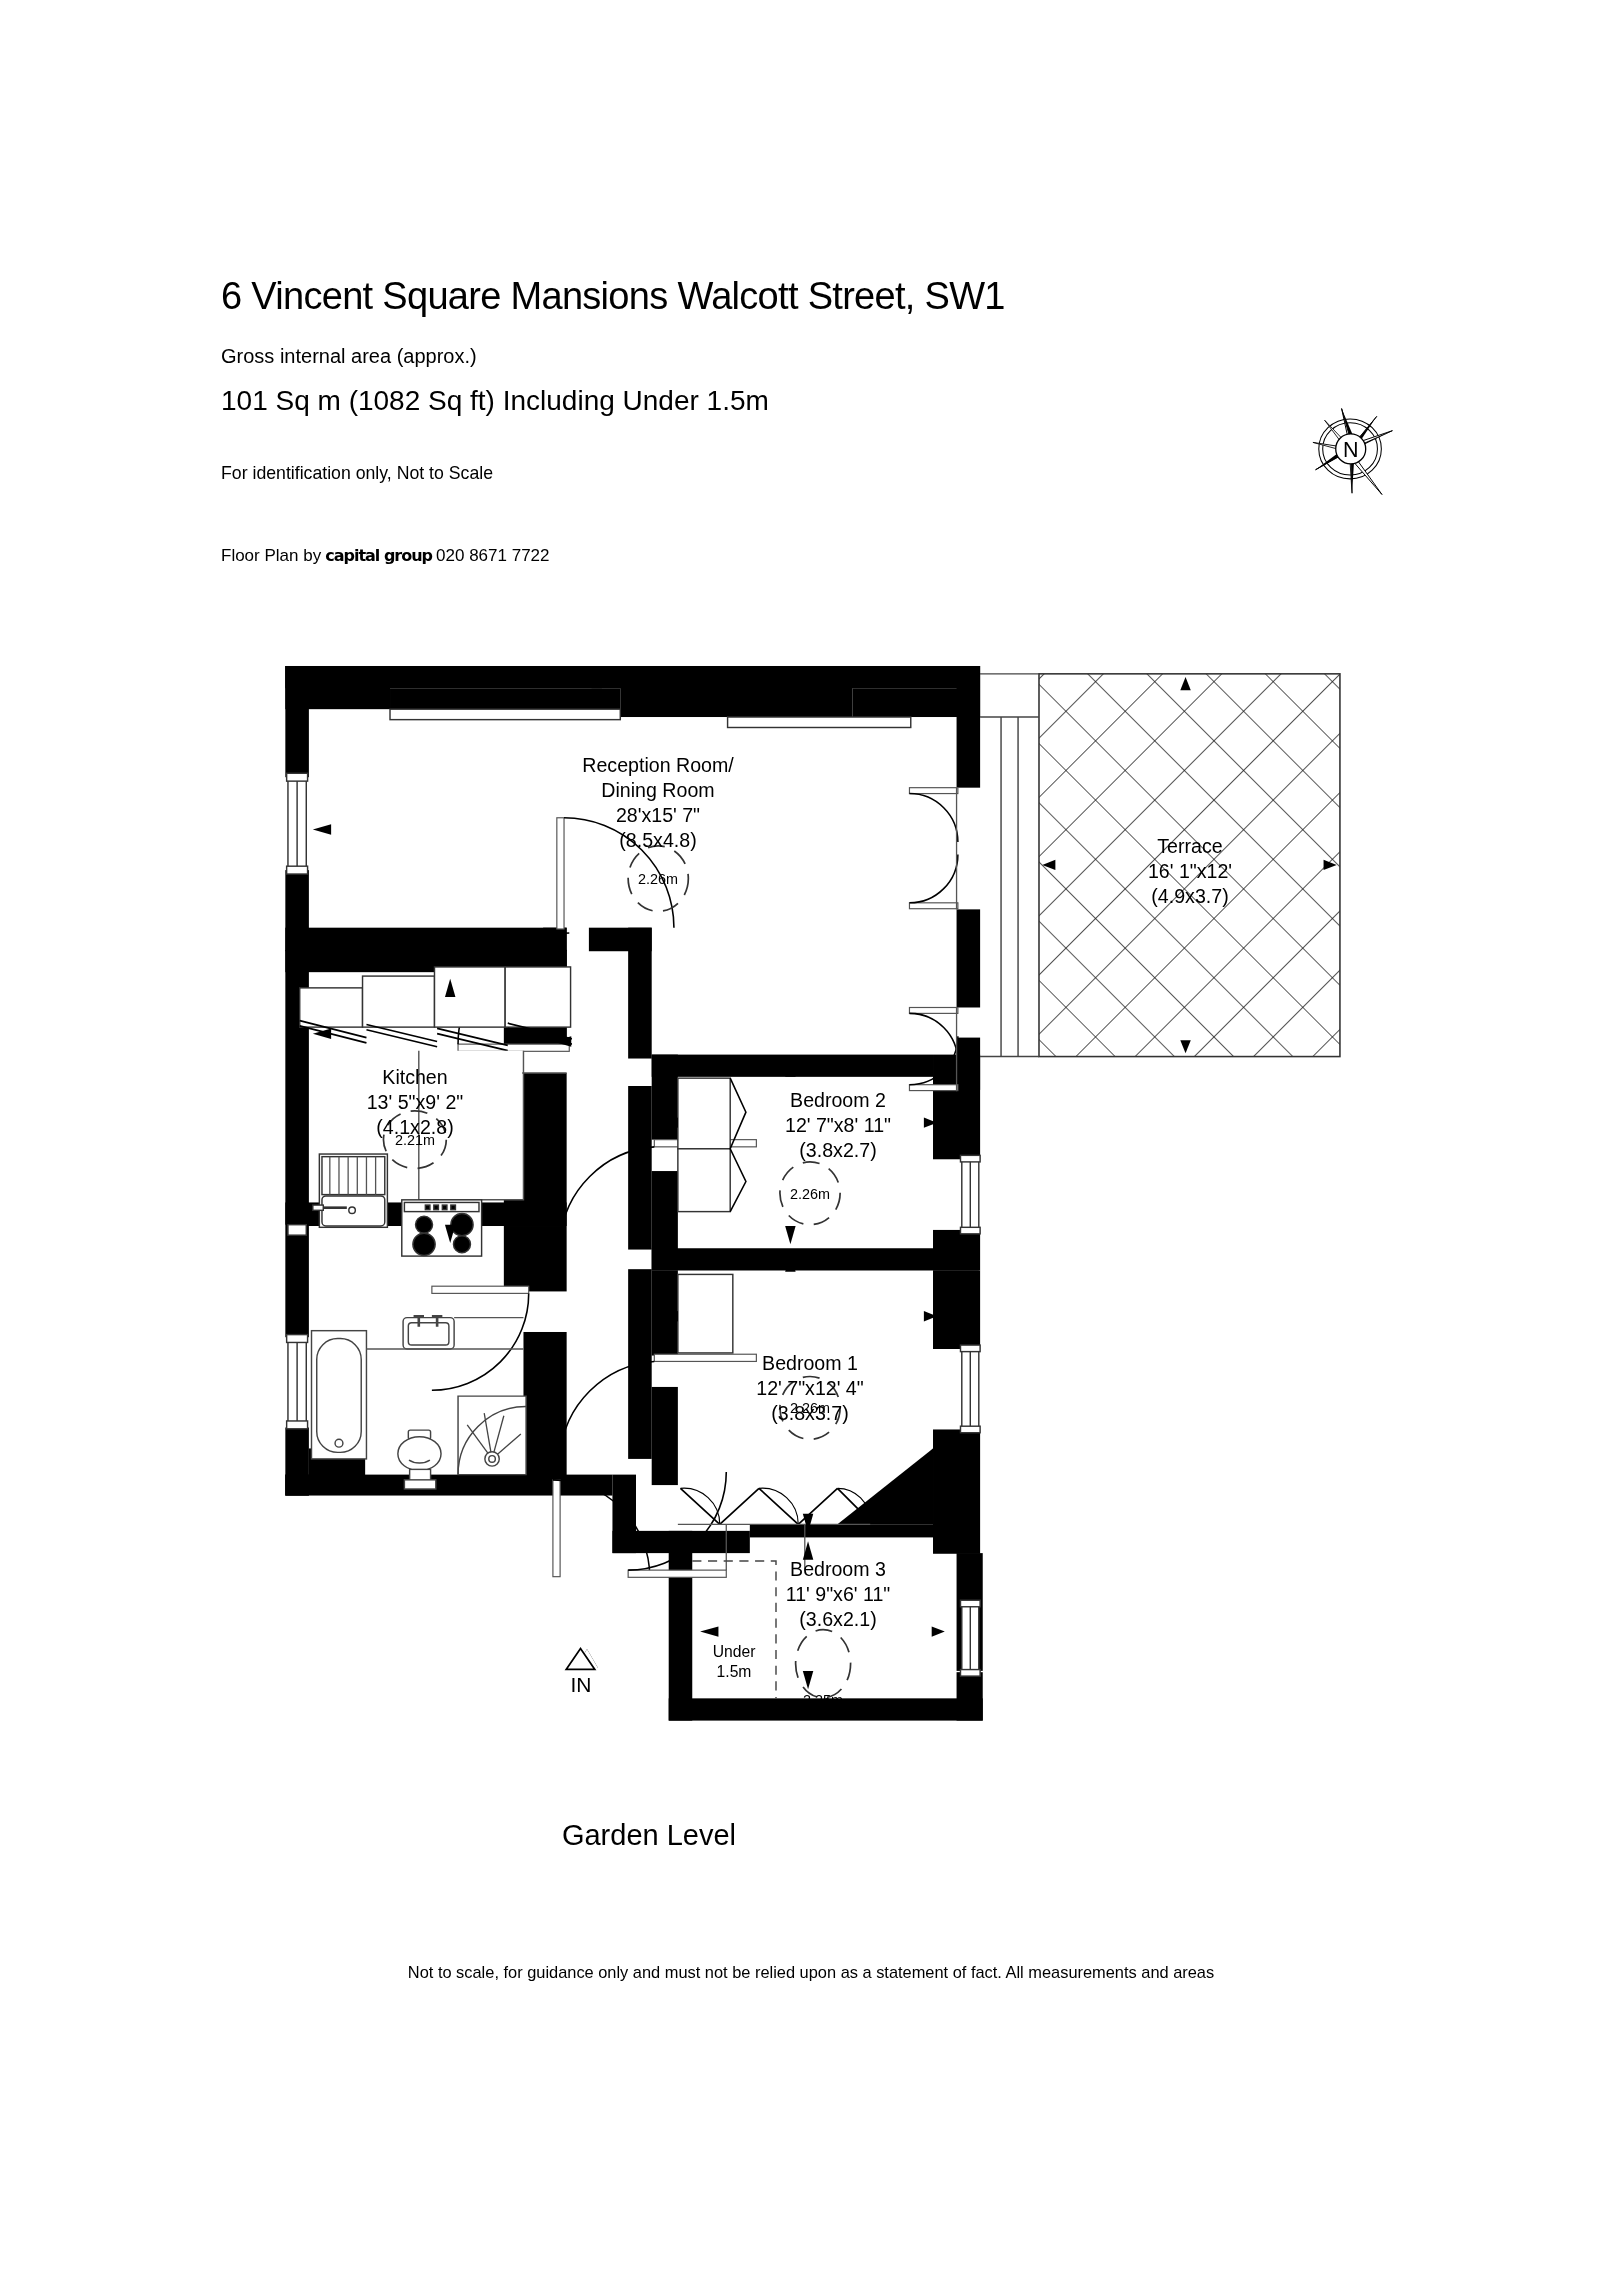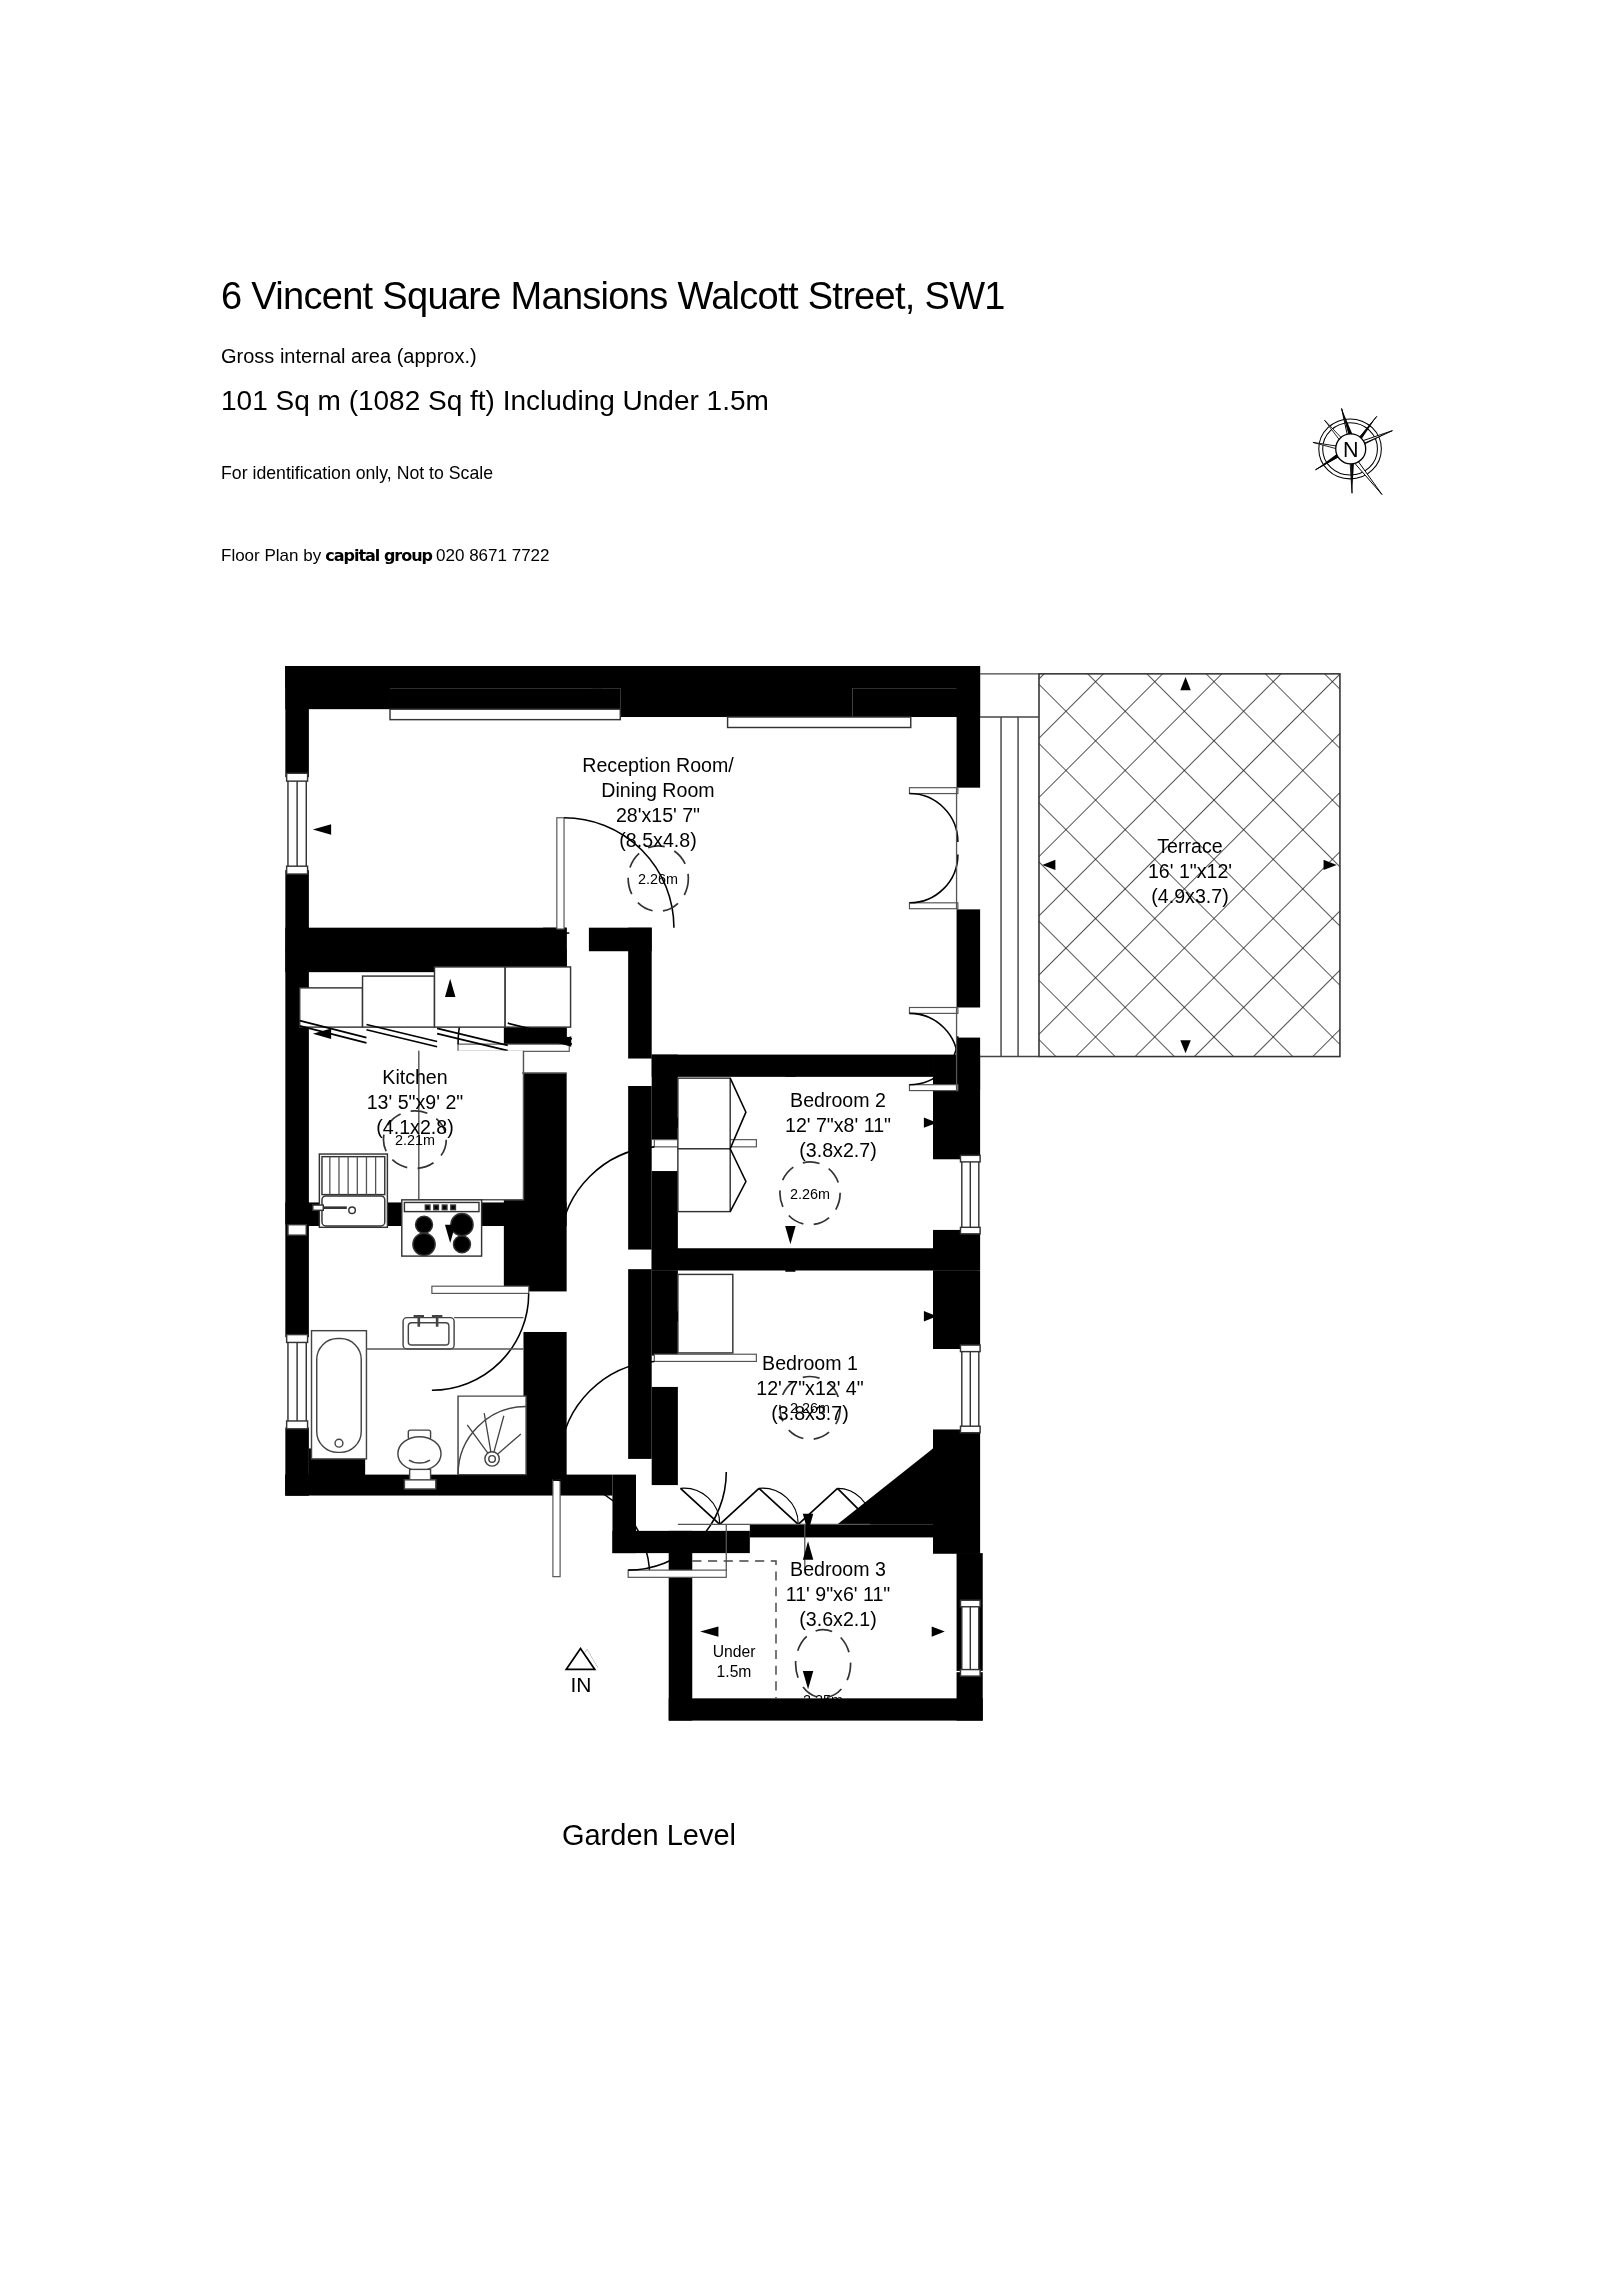--- a/index.html
+++ b/index.html
@@ -444,14 +444,15 @@
 <div style="position:absolute;left:576px;top:1649px;width:0;height:0;
             border-left:11.8px solid transparent;border-right:11.8px solid transparent;
             border-bottom:19.6px solid #fff;filter:drop-shadow(0 0 0 #000);"></div>
 <svg style="position:absolute;left:561px;top:1646px;" width="39" height="26" viewBox="0 0 60 40">
   <polygon points="30,4 52,36 8,36" fill="#fff" stroke="#000" stroke-width="2.6"></polygon>
 </svg>
 <div id="inlabel" style="left:581px;top:1673px;">IN</div>
 
 <div id="gardenlevel">Garden Level</div>
 <div id="foot">
+  <div>Not to scale, for guidance only and must not be relied upon as a statement of fact.  All measurements and areas</div>
 </div>
 
 
 </body></html>

